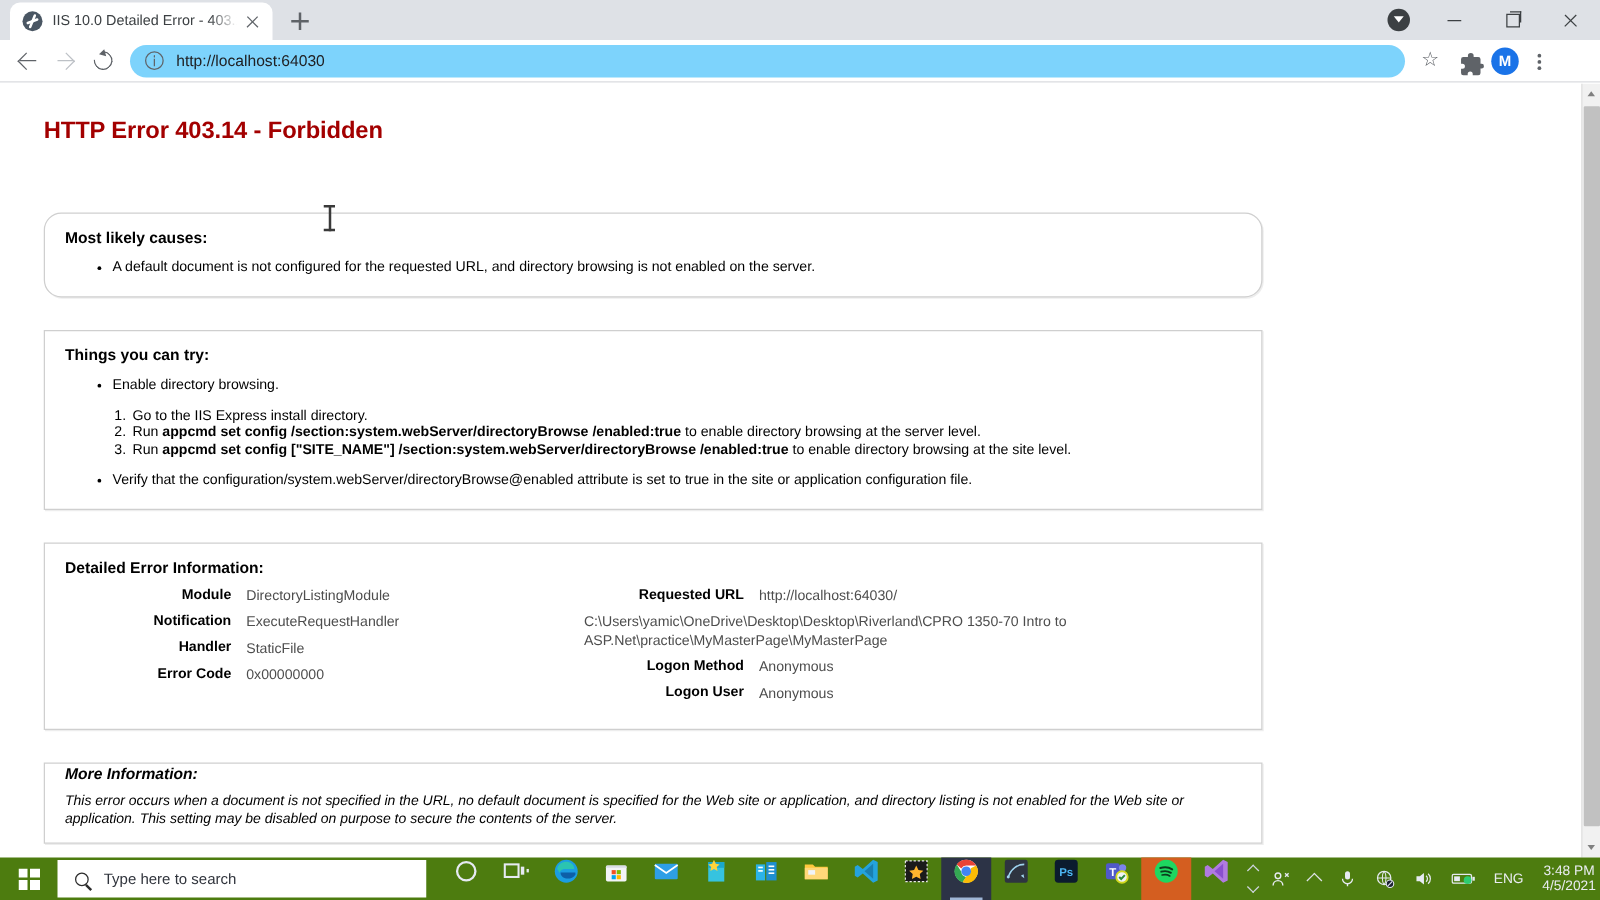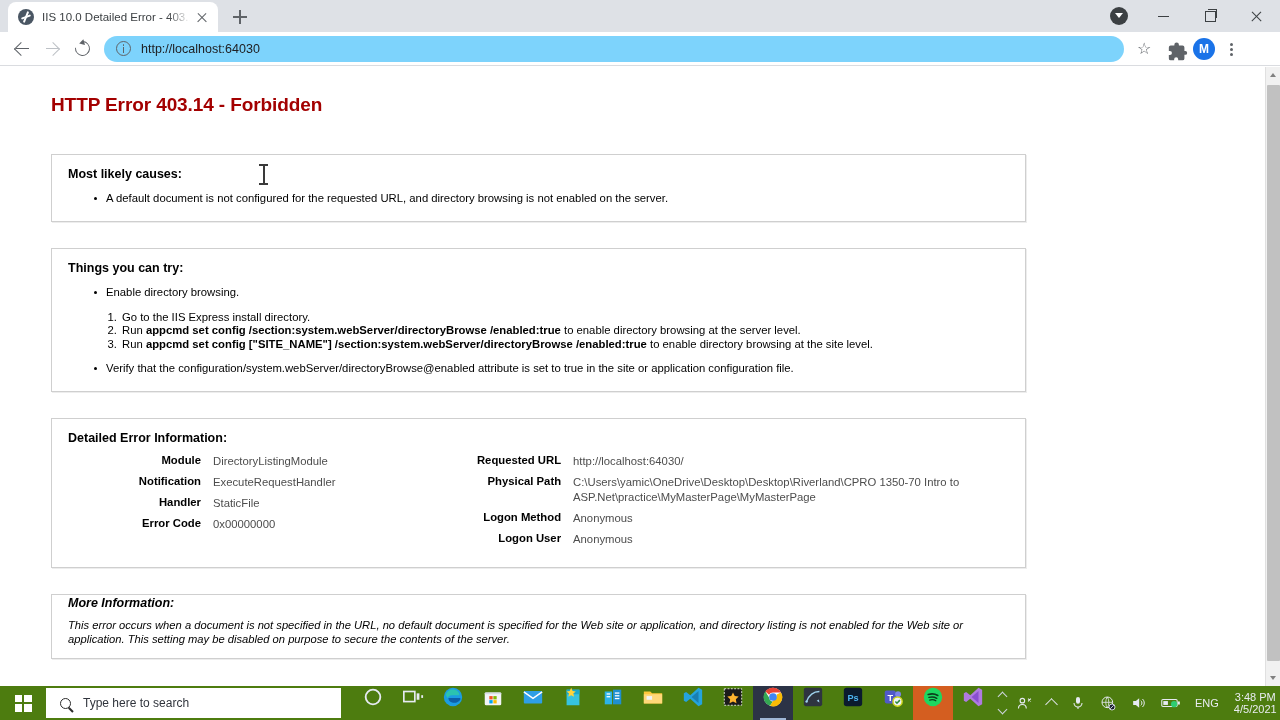--- a/index.html
+++ b/index.html
@@ -172,21 +172,21 @@
   .kebab span:nth-child(1) { top: 9px; }
   .kebab span:nth-child(2) { top: 14px; }
   .kebab span:nth-child(3) { top: 19px; }
 
   
   .viewport {
     position: absolute; top: 67px; left: 0; width: 1280px; height: 619px;
     background: #ffffff; overflow: hidden;
   }
   .page {
-    position: absolute; top: 0; left: 16px; width: 1045px;
+    position: absolute; top: 0; left: 0; width: 1045px;
     padding: 22px 35px 0 35px;
     font-size: 11.5px; color: #000;
   }
   h1.err {
     font-size: 19px; font-weight: bold; color: #a30000;
     margin: 5px 0 0 0; letter-spacing: -0.1px;
   }
   h2.sub {
     font-size: 13.5px; font-weight: bold; color: #000;
     margin: 14px 0 0 0;
@@ -206,21 +206,21 @@
   ul.bullets > li::before {
     content: ""; position: absolute; left: 4px; top: 7px;
     width: 3px; height: 3px; border-radius: 50%; background: #000;
   }
   ol.steps {
     margin: 10px 0 10px 52px; padding: 0;
     list-style: decimal;
   }
   ol.steps > li { line-height: 12.4px; font-size: 11.3px; padding: 0 0 0 2px; margin-bottom: 1px; }
   ol.steps > li b { font-weight: bold; }
-  .box-causes { margin-top: 38px; }
+  .box-causes { margin-top: 54px; border-radius: 14px; }
 
   
   .detail-grid {
     display: flex; margin-top: 6px;
   }
   .detail-col { display: flex; }
   .detail-col.left  { width: 450px; }
   .detail-col.right { flex: 1 1 auto; }
   .dl { margin: 0; }
   .drow { display: flex; margin-bottom: 6px; }
@@ -445,21 +445,20 @@
               </div>
             </div>
           </div>
           <div class="detail-col right">
             <div class="dl">
               <div class="drow">
                 <div class="dkey">Requested URL</div>
                 <div class="dval">http://localhost:64030/</div>
               </div>
               <div class="drow">
-                <div class="dkey">Physical Path</div>
                 <div class="dval">C:\Users\yamic\OneDrive\Desktop\Desktop\Riverland\CPRO 1350-70 Intro to ASP.Net\practice\MyMasterPage\MyMasterPage</div>
               </div>
               <div class="drow">
                 <div class="dkey">Logon Method</div>
                 <div class="dval">Anonymous</div>
               </div>
               <div class="drow">
                 <div class="dkey">Logon User</div>
                 <div class="dval">Anonymous</div>
               </div>

